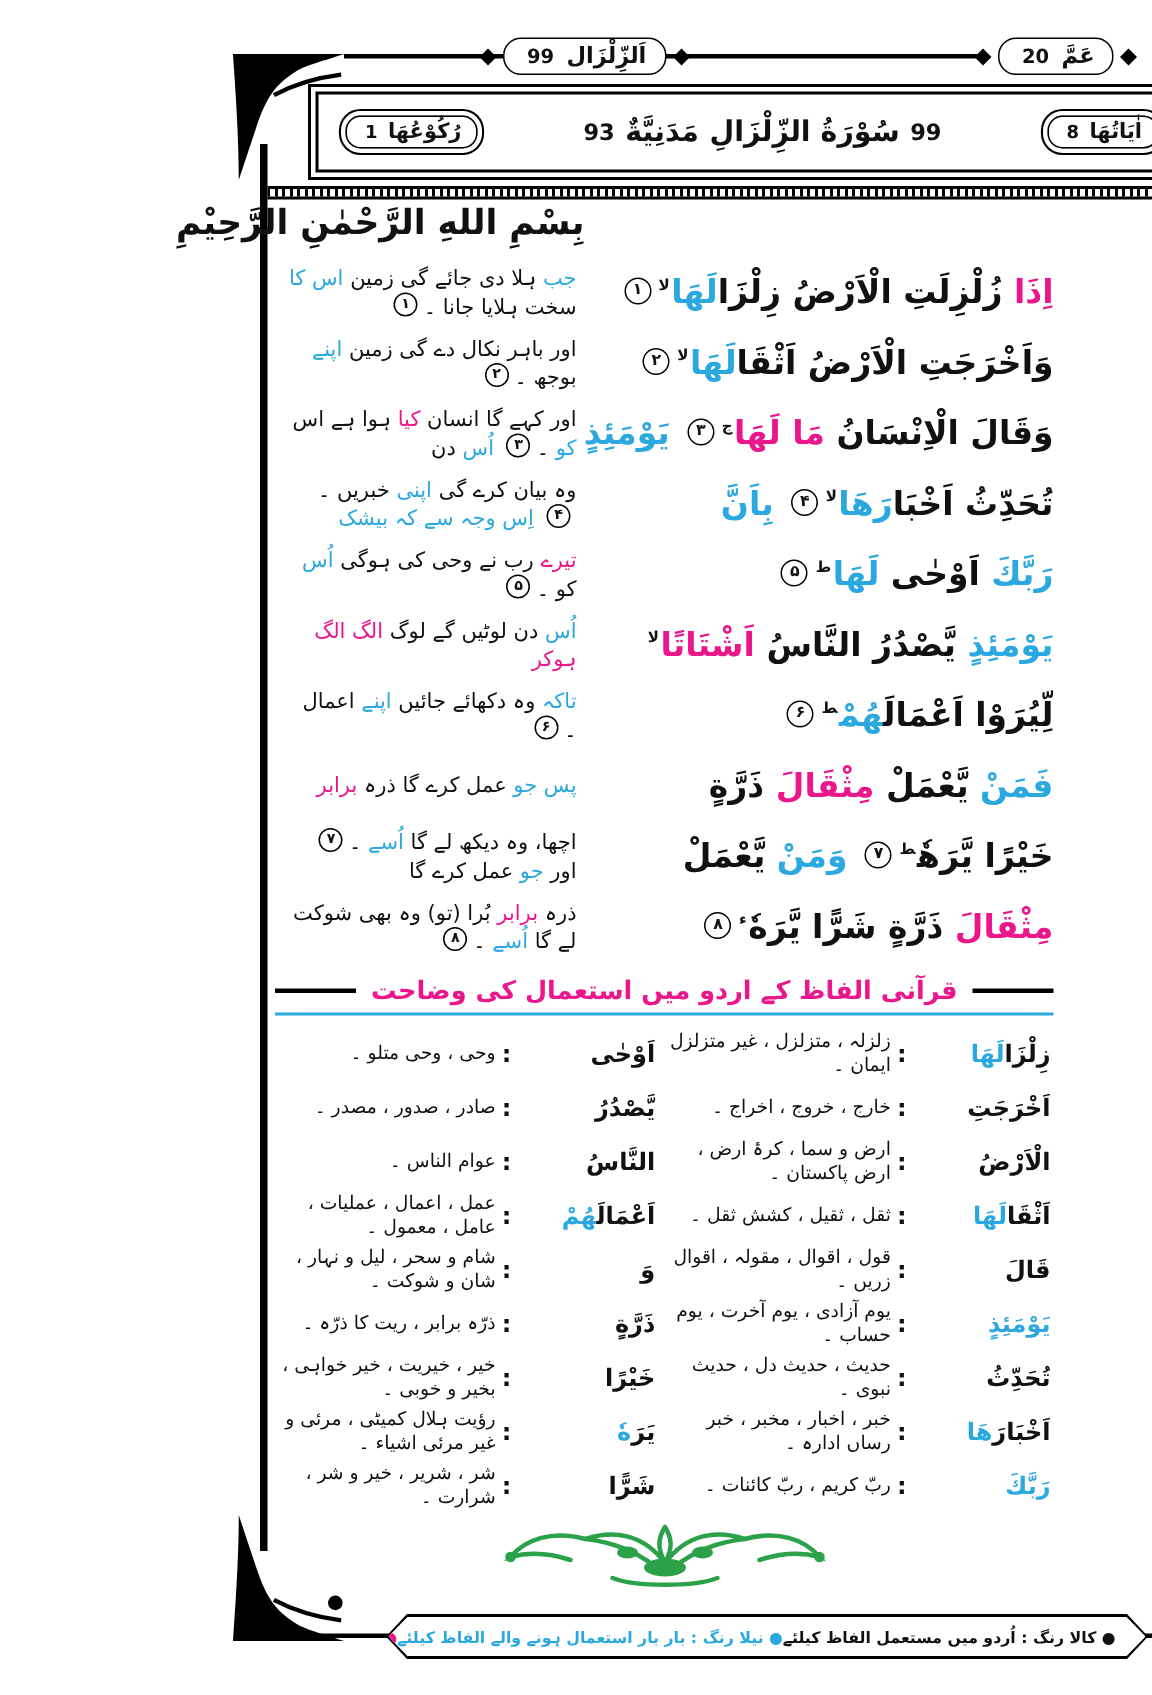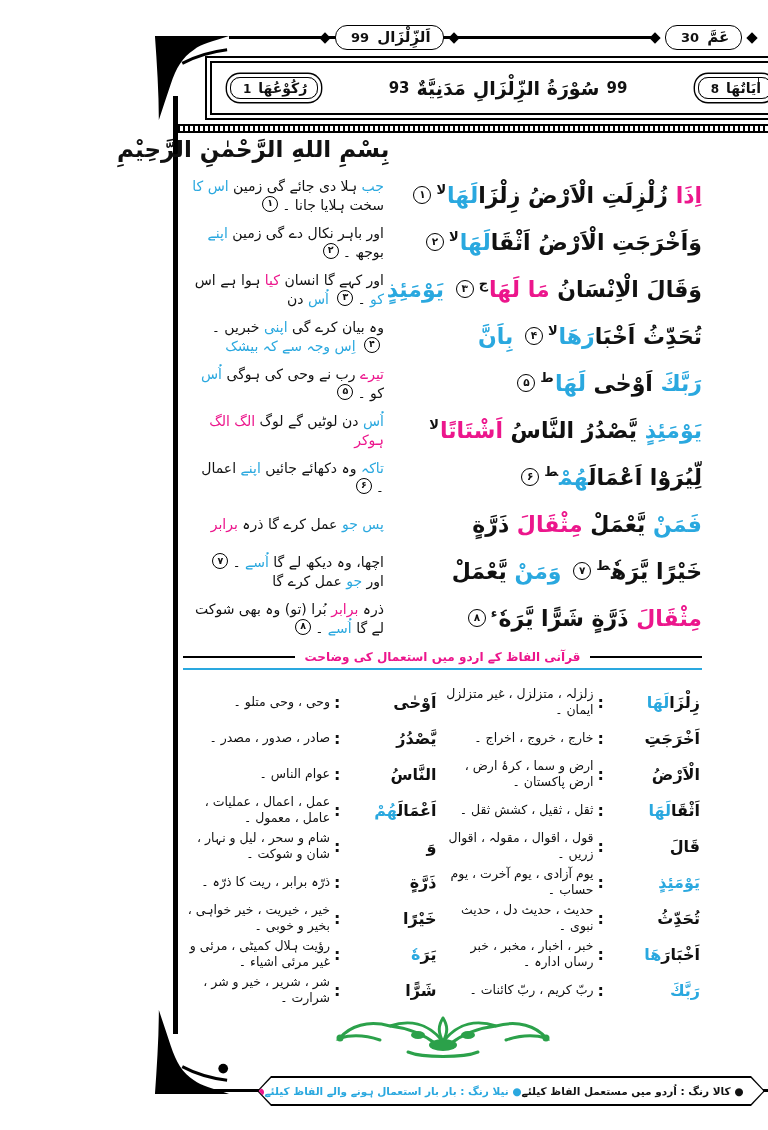--- a/index.html
+++ b/index.html
@@ -40,38 +40,38 @@
 
   
   .bismillah{position:absolute; top:136px; left:0; right:0; text-align:left; font-size:23px; font-weight:bold;}
 
   
   .verses{position:absolute; top:172px; right:66px; left:72px;}
   .verse-row{display:flex; align-items:center; min-height:47px;}
   .ar{flex:0 0 318px; font-size:22px; font-weight:bold; line-height:1.25;}
   .ur{flex:1; font-size:14px; line-height:1.3; padding-left:2px;}
   .seg-k{color:var(--ink);} .seg-b{color:var(--blue);} .seg-p{color:var(--pink);}
-  .mark{font-size:13px; font-weight:bold; vertical-align:super; margin:0 1px; color:var(--ink);}
+  .mark{font-size:10px; font-weight:bold; vertical-align:super; margin:0 1px; color:var(--ink);}
   .ayah{display:inline-flex; align-items:center; justify-content:center; width:16px; height:16px;
         border:1.3px solid #000; border-radius:50%; font-size:9.5px; font-weight:bold; color:var(--ink);
         margin:0 4px; vertical-align:middle; position:relative; top:-2px; background:#fff; flex:none;}
   .ar .ayah{width:18px; height:18px; font-size:10.5px;}
 
   
   .ruku-marker{position:absolute; left:714px; top:580px; width:30px; text-align:center; line-height:1.05; direction:ltr;}
   .ruku-marker .rm-top{font-size:10px; font-weight:bold;}
   .ruku-marker .rm-ain{font-size:23px; font-weight:bold; line-height:0.9;}
   .ruku-marker .rm-mid{font-size:10px; font-weight:bold;}
   .ruku-marker .rm-bot{font-size:10px; font-weight:bold;}
 
   
   .vocab-divider{position:absolute; top:650px; left:66px; right:66px;}
   .vd-row{display:flex; align-items:center; gap:10px;}
   .vd-line{flex:1; height:2.4px; background:#000;}
-  .vd-text{color:var(--pink); font-size:12px; font-weight:bold; white-space:nowrap;text-align:right;}
+  .vd-text{color:var(--pink); font-size:17px; font-weight:bold; white-space:nowrap;text-align:right;}
   .vd-blue{margin-top:4px; height:2.4px; background:var(--blue);}
 
   
   .vocab{position:absolute; top:684px; left:64px; right:68px; display:flex; gap:8px;}
   .vcol{flex:1; min-width:0;}
   .vrow{display:flex; align-items:center; min-height:36px;}
   .vword{flex:0 0 92px; font-size:16px; font-weight:bold; white-space:nowrap;}
   .vsep{font-weight:bold; margin:0 4px; flex:none;}
   .vmean{font-size:12.5px; line-height:1.25;}
 
@@ -114,21 +114,21 @@
     <circle cx="72" cy="28" r="5" fill="#000"></circle>
   </svg>
 
   <div class="header-rule"></div>
   <div class="badge badge-surah">
     <span>اَلزِّلْزَال</span>
     <span class="num">99</span>
   </div>
   <div class="badge badge-para">
     <span>عَمَّ</span>
-    <span class="num">30</span>
+    <span class="num">20</span>
   </div>
 
   <div class="title-wrap">
     <div class="title-inner">
       <span class="mini-box">
         <span>اٰيَاتُهَا</span>
         <span class="num">8</span>
       </span>
       <span class="sura-title">
         <span class="num">99</span>

